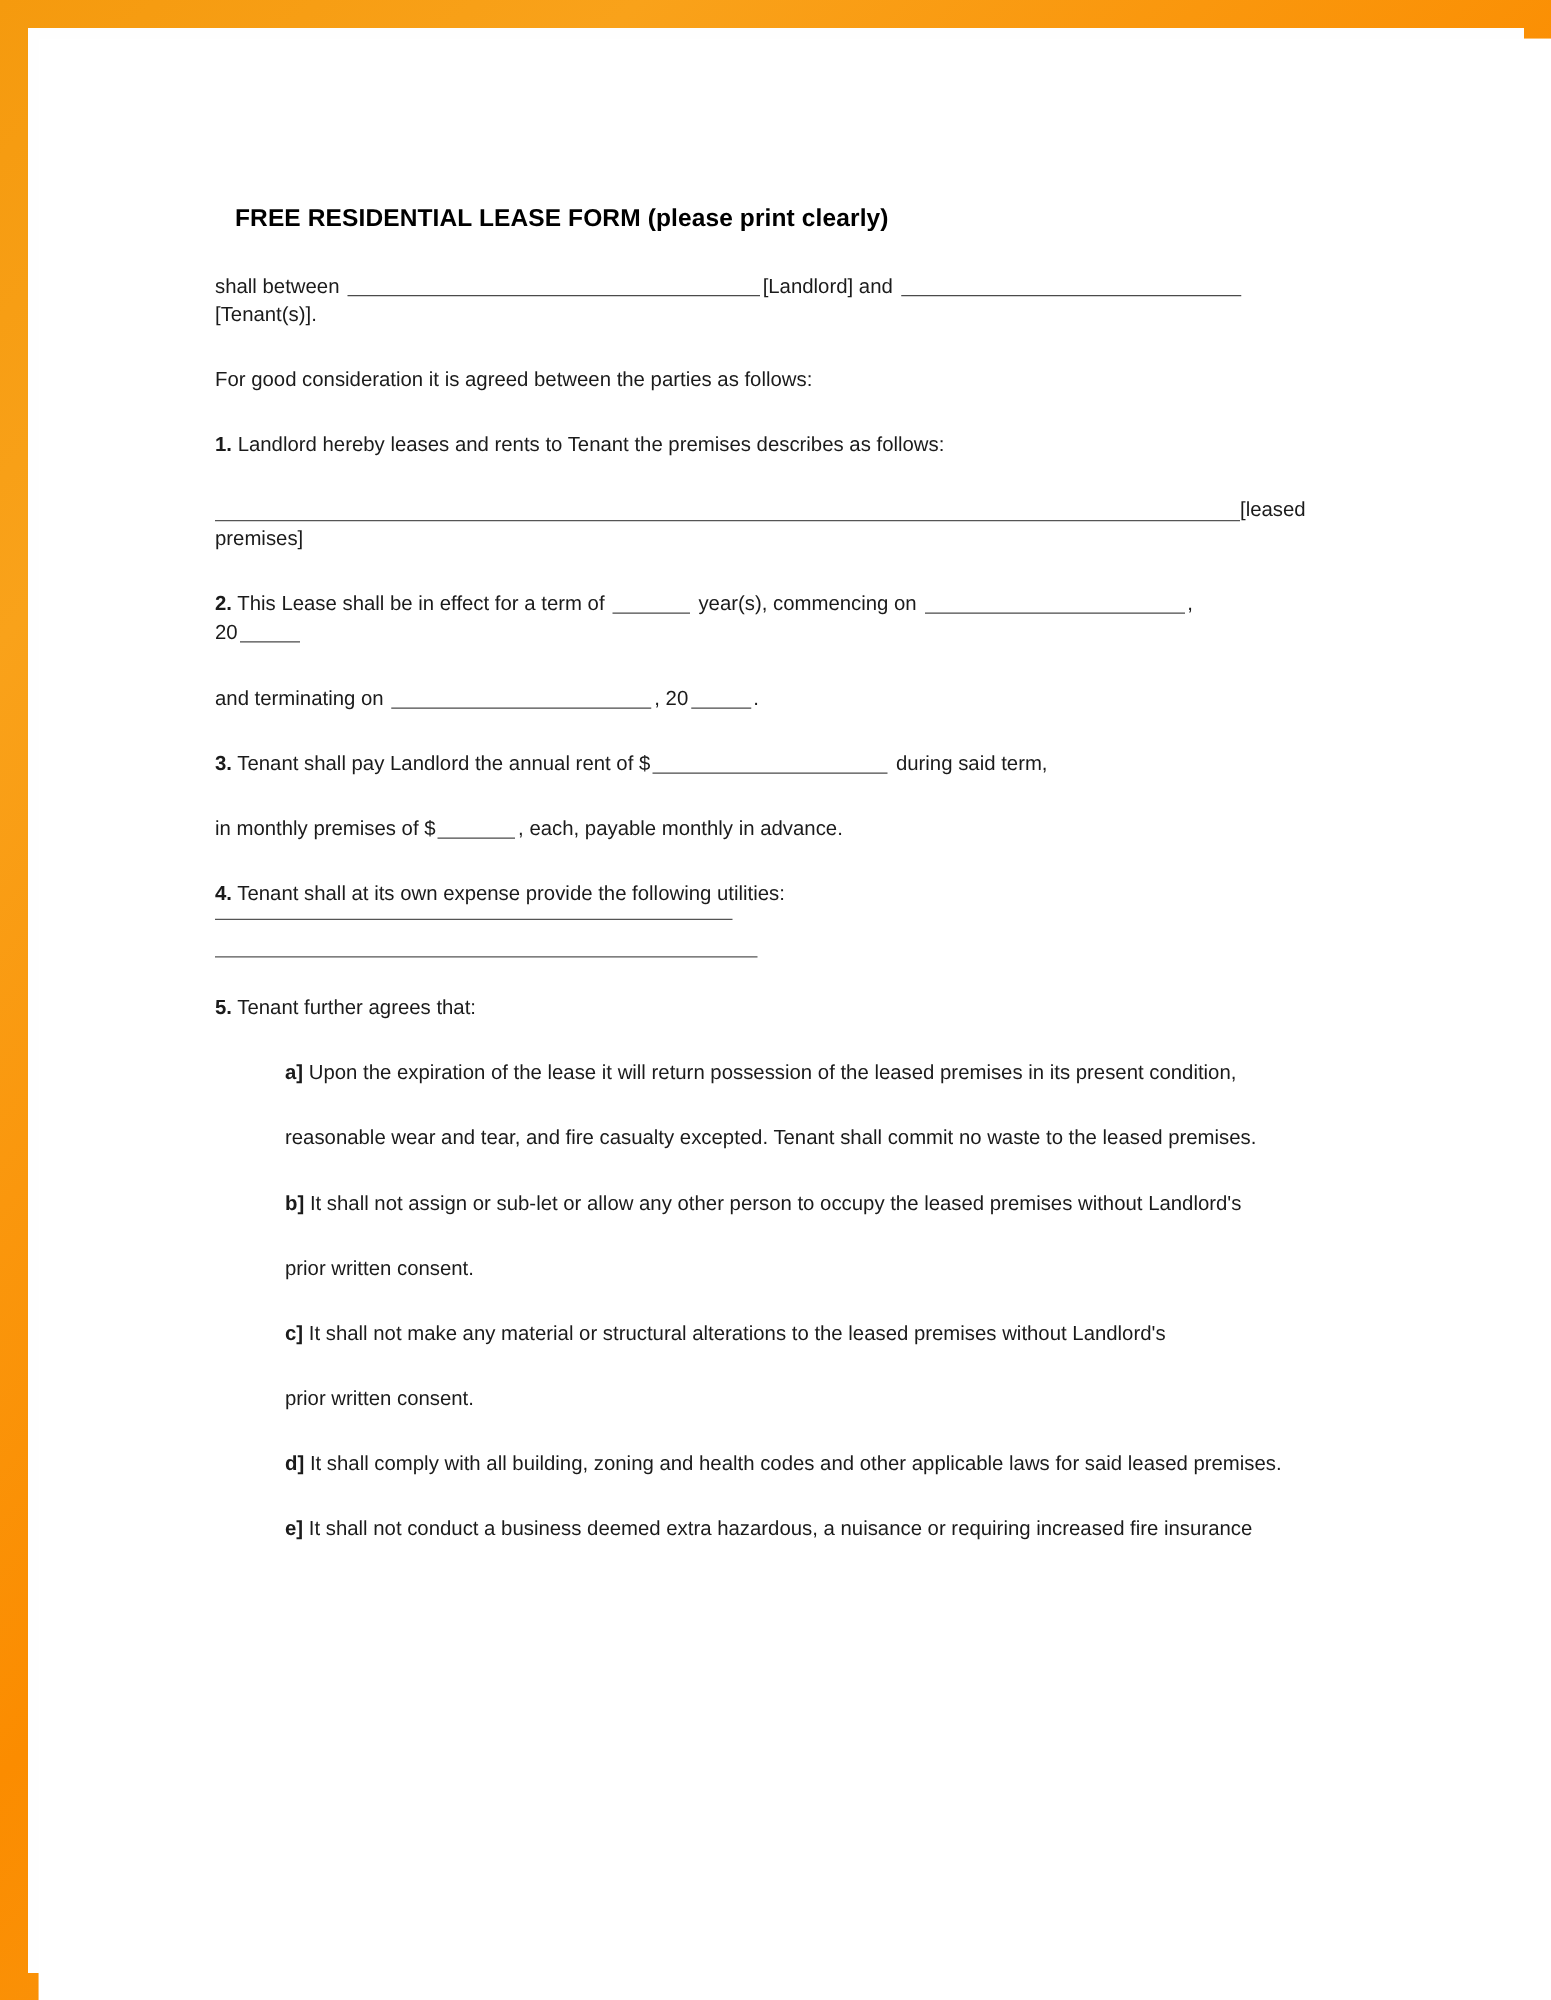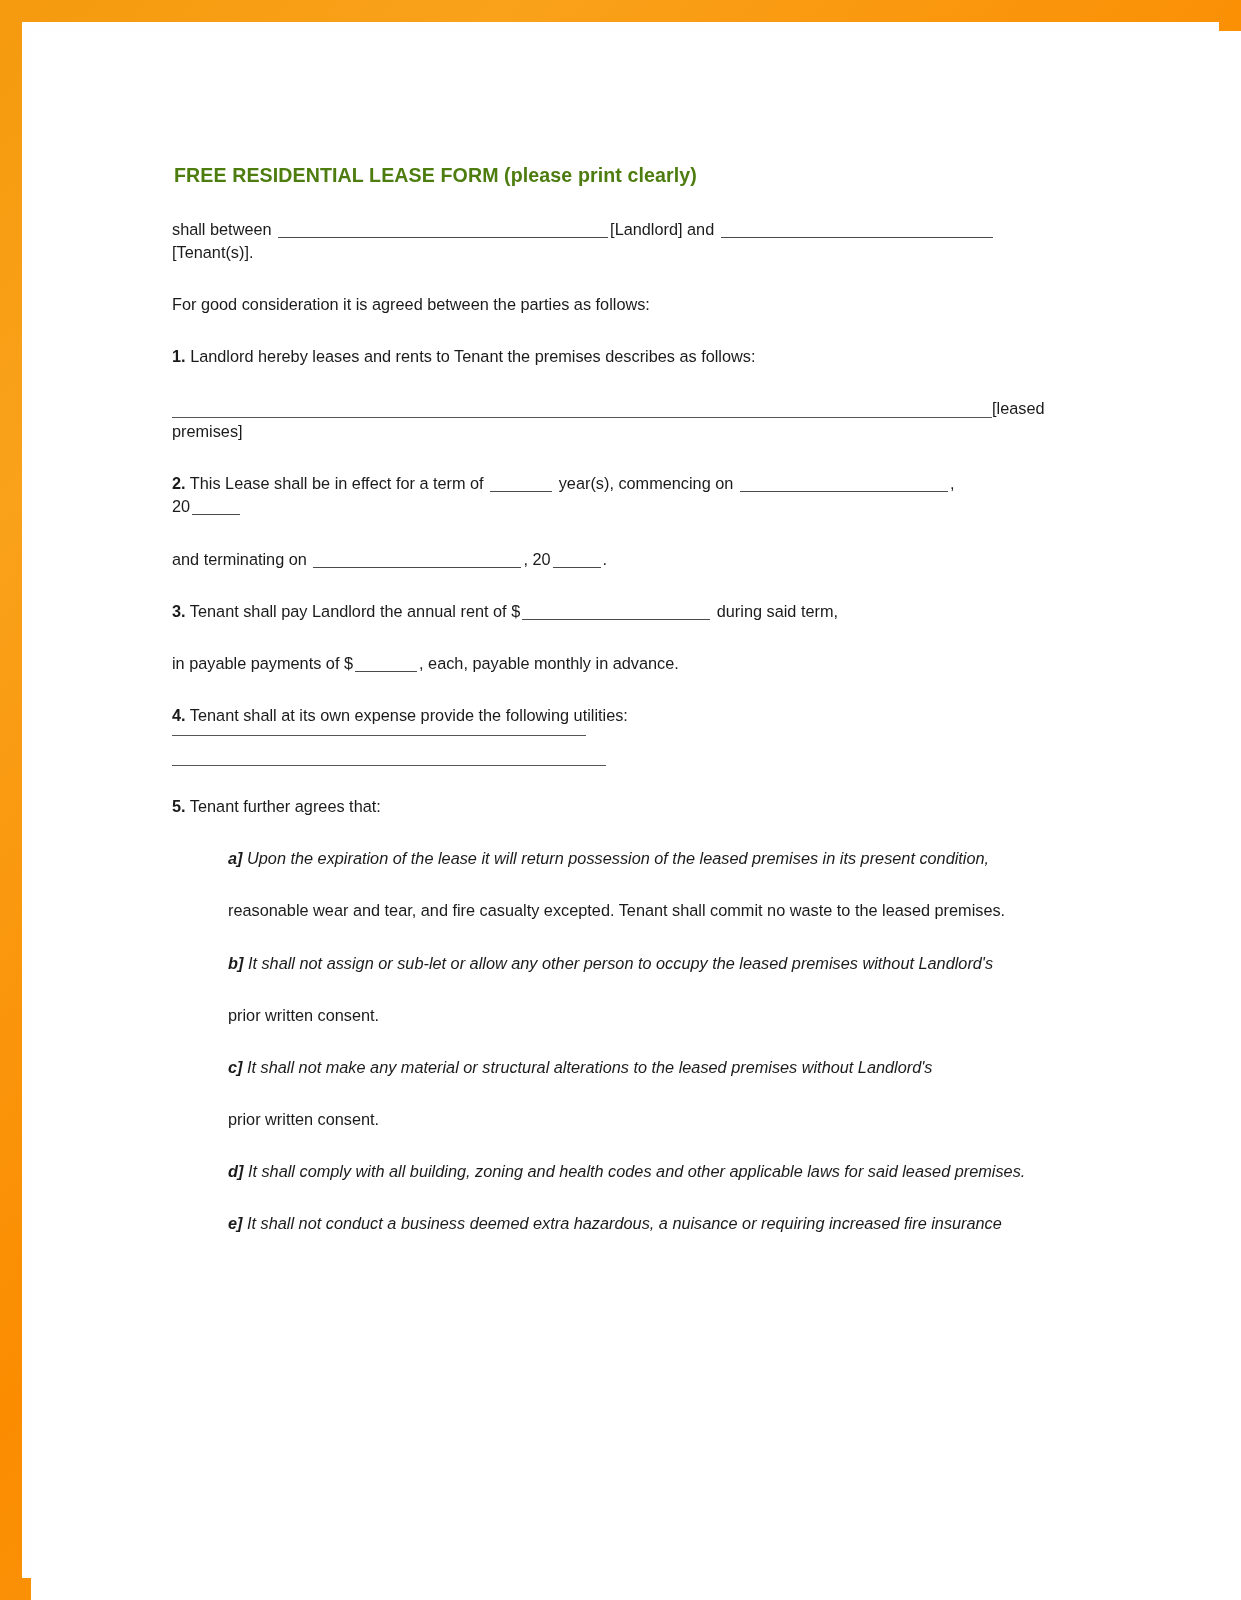--- a/index.html
+++ b/index.html
@@ -56,30 +56,30 @@
     color: #1b1b1b;
     font-size: 16.3px;
     line-height: 1.42;
     -webkit-font-smoothing: antialiased;
   }
 
   h1.doc-title {
     font-size: 19.6px;
     font-weight: bold;
     letter-spacing: 0.1px;
-    margin: 0 0 30px 2px;
+    margin: 0 0 30px 16px;
     line-height: 1.2;
-    color: #4d7c0f;
+    color: #000000;
   }
 
   p.para {
     margin: 0 0 29px 0;
   }
   p.para.tight { margin-bottom: 8px; }
-  p.para.sub { text-indent: 56px; font-style: italic; }
+  p.para.sub { text-indent: 56px; }
   p.para.sub-plain { text-indent: 56px; }
 
   .num { font-weight: bold; }
   .alpha { font-weight: bold; }
 
   
   .blank {
     display: inline-block;
     border-bottom: 1.4px solid #4a4a4a;
     vertical-align: -3px;
@@ -164,21 +164,21 @@
           <span class="blank w-xl"></span><span>, 20</span><span class="blank w-xs"></span><span>.</span>
         </p>
 
         <p class="para">
           <span class="num">3.</span>
           <span>Tenant shall pay Landlord the annual rent of $</span><span class="blank w-l"></span>
           <span>during said term,</span>
         </p>
 
         <p class="para">
-          <span>in payable payments of $</span><span class="blank w-s"></span><span>, each, payable monthly in advance.</span>
+          <span>in monthly premises of $</span><span class="blank w-s"></span><span>, each, payable monthly in advance.</span>
         </p>
 
         <p class="para tight">
           <span class="num">4.</span>
           <span>Tenant shall at its own expense provide the following utilities:</span>
         </p>
         <div class="util-line-wrap">
           <div class="rule rule-util1"></div>
         </div>
 

